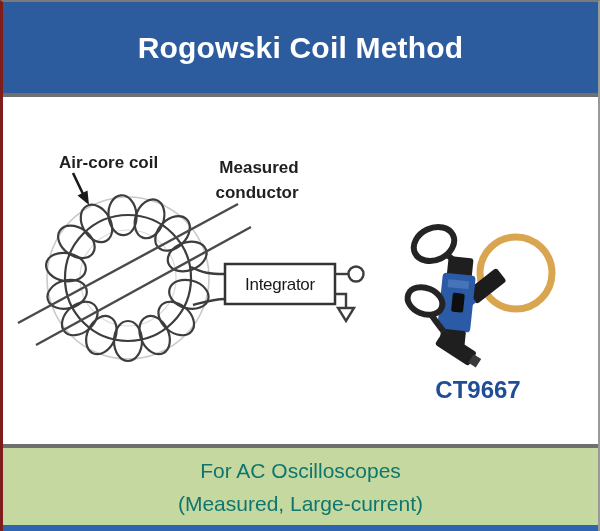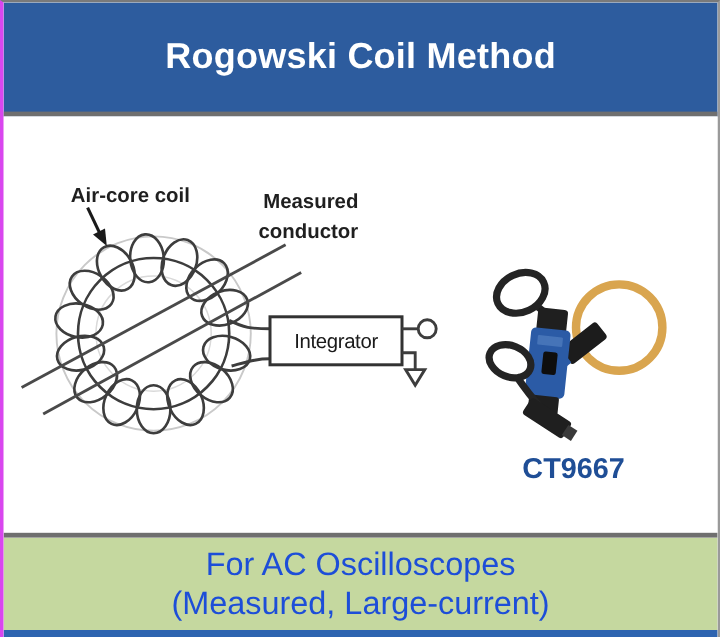--- a/index.html
+++ b/index.html
@@ -1,34 +1,34 @@
 <!DOCTYPE html>
 <html><head>
 <meta charset="utf-8">
 <style>
   html,body{margin:0;padding:0;background:#ffffff;}
   .slide{
     position:relative;width:600px;height:531px;box-sizing:border-box;
-    border-left:3px solid #d946ef;border-right:2px solid #9a9a9a;border-top:2px solid #7a7a7a;
+    border-left:3px solid #7f1d1d;border-right:2px solid #9a9a9a;border-top:2px solid #7a7a7a;
     font-family:"Liberation Sans",sans-serif;overflow:hidden;background:#fff;
   }
   .header{
     height:91px;background:#2D5C9E;border-bottom:4px solid #6F6F6F;
     display:flex;flex-direction:column;justify-content:center;align-items:center;
     color:#ffffff;font-weight:bold;font-size:30px;line-height:36px;text-align:center;
     letter-spacing:0.2px;
   }
   .main{
     position:relative;height:347px;background:#ffffff;border-bottom:4px solid #6F6F6F;
   }
   .main svg{position:absolute;left:0;top:0;}
   .footer{
     height:77px;background:#C5D89F;display:flex;flex-direction:column;
-    justify-content:center;align-items:center;color:#1d4ed8;
-    font-size:27px;line-height:33px;text-align:center;
+    justify-content:center;align-items:center;color:#0f766e;
+    font-size:21px;line-height:33px;text-align:center;
   }
   .bottom-strip{height:6px;background:#2E64B0;}
   svg text{font-family:"Liberation Sans",sans-serif;}
   .diagram-label{font-weight:bold;font-size:17px;fill:#1f1f1f;}
   .integrator-text{font-size:17px;fill:#1a1a1a;letter-spacing:-0.3px;}
   .model-text{font-weight:bold;font-size:24px;fill:#1F4E96;}
 </style>
 </head>
 <body>
 

